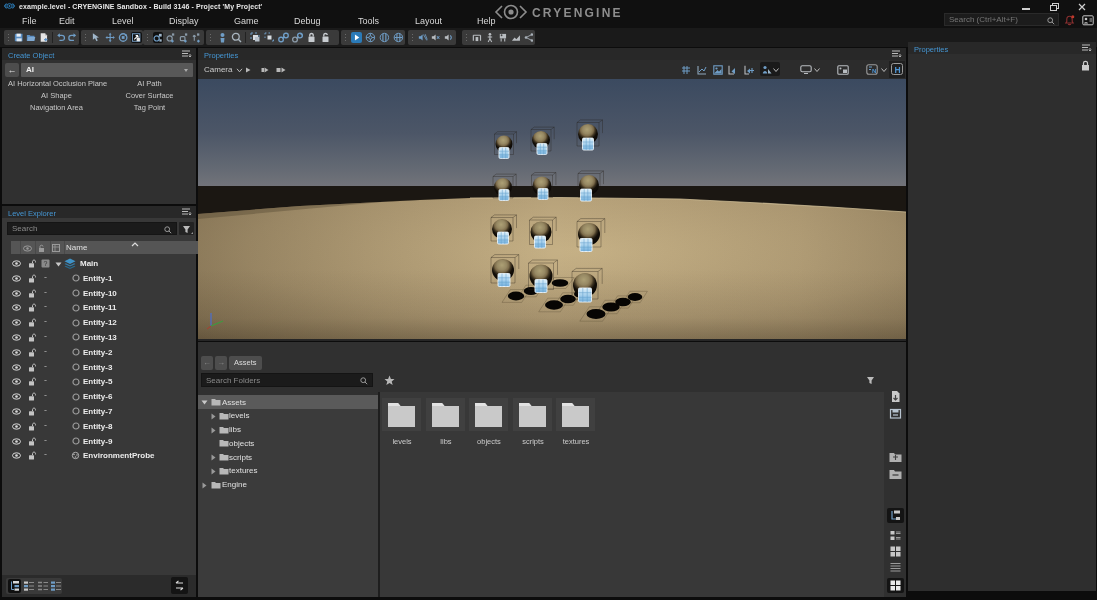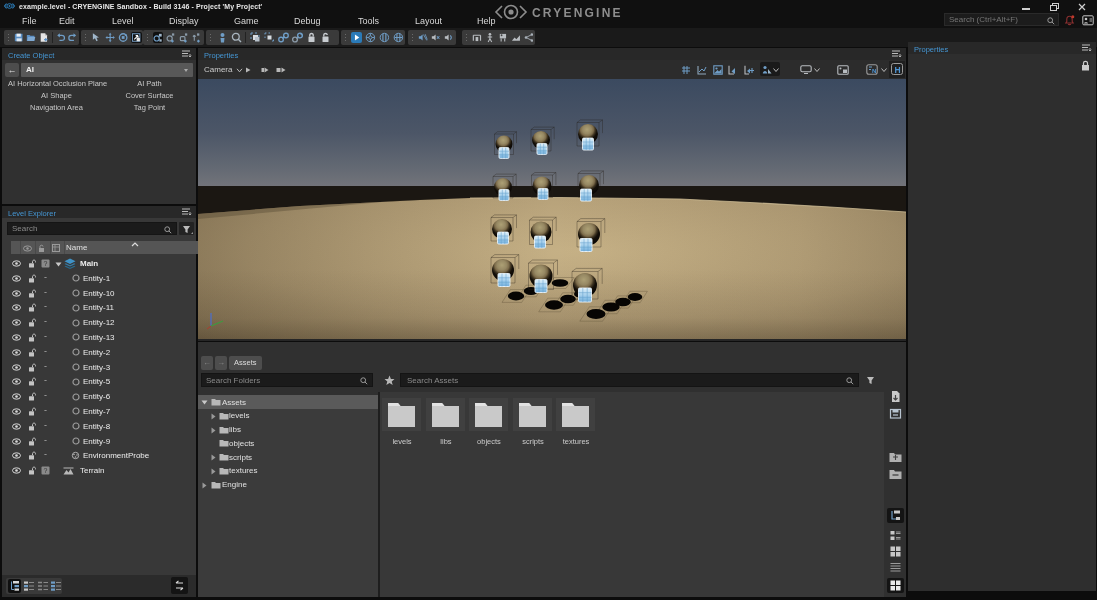--- a/index.html
+++ b/index.html
@@ -36,21 +36,21 @@
 #co-drop:after { content:""; position:absolute; right:5px; top:6px; border-left:2.5px solid transparent; border-right:2.5px solid transparent; border-top:3.5px solid #aaa; }
 .co-item { position:absolute; width:97px; text-align:center; font-size:7.5px; color:#c8c8c8; white-space:nowrap; }
 
 
 #levelexp { left:2px; top:206px; width:194px; height:391px; background:#383838; }
 #le-search { position:absolute; left:5px; top:16px; width:170px; height:13px; background:#1b1b1b; border:1px solid #151515; color:#8a8a8a; font-size:8px; line-height:12px; padding-left:4px; }
 #le-filter { position:absolute; left:177px; top:16px; width:15px; height:13px; background:#232323; border-radius:1px; }
 #le-thead { position:absolute; left:0px; top:35px; width:194px; height:13px; background:#555555; font-size:8px; color:#e0e0e0;margin-left:9px; }
 #le-rows { position:absolute; left:0; top:50px; width:194px; }
 .lerow { position:relative; height:14.8px; font-size:8px; color:#ececec; }
-.lerow .lbl { position:absolute; left:81px; top:3px; }
+.lerow .lbl { position:absolute; left:81px; top:3px;font-weight:bold; }
 #le-foot { position:absolute; left:0; bottom:0; width:194px; height:22px; background:#2b2b2b; }
 #le-foot-group { position:absolute; left:4px; top:3px; width:56px; height:16px; background:#3a3a3a; border-radius:2px; }
 #le-swap { position:absolute; right:8px; top:2px; width:17px; height:17px; background:#141414; border-radius:2px; }
 
 
 #perspective { left:198px; top:48px; width:708px; height:293px; background:#262626; }
 #vp-toolbar { position:absolute; left:0; top:12px; width:708px; height:19px; background:#2c2c2c; }
 #vp-scene { position:absolute; left:0; top:31px; width:708px; height:260px; background:#17130e; }
 
 
@@ -579,39 +579,20 @@
             <path d="M4.5 4 V2.6 C4.5 0.6 7.5 0.6 7.5 2.6 V3.4" fill="none" stroke="#c4c4c4" stroke-width="1"></path>
           </svg>
           <div class="abs" style="left:42px;top:1px;color:#b0b0b0;font-size:9px">-</div>
           <svg class="abs" style="left:69px;top:3px" width="9" height="9" viewBox="0 0 9 9">
             <circle cx="4.5" cy="4.5" r="3.2" fill="none" stroke="#b0b0b0" stroke-width="1"></circle>
             <circle cx="3" cy="3.5" r="0.8" fill="#b0b0b0"></circle>
             <circle cx="6" cy="4" r="0.8" fill="#b0b0b0"></circle>
             <circle cx="4.5" cy="6" r="0.8" fill="#b0b0b0"></circle>
           </svg>
           <span class="lbl">EnvironmentProbe</span>
-        </div>
-      <div class="lerow">
-          <svg class="abs" style="left:10px;top:4px" width="9" height="7" viewBox="0 0 9 7">
-            <ellipse cx="4.5" cy="3.5" rx="4" ry="2.7" fill="none" stroke="#d8d8d8" stroke-width="1"></ellipse>
-            <circle cx="4.5" cy="3.5" r="1.3" fill="#d8d8d8"></circle>
-          </svg>
-          <svg class="abs" style="left:26px;top:3px" width="8" height="9" viewBox="0 0 8 9">
-            <rect x="1" y="4.2" width="5" height="4.2" rx="0.5" fill="#c4c4c4"></rect>
-            <path d="M4.5 4 V2.6 C4.5 0.6 7.5 0.6 7.5 2.6 V3.4" fill="none" stroke="#c4c4c4" stroke-width="1"></path>
-          </svg>
-          <svg class="abs" style="left:39px;top:3px" width="9" height="9" viewBox="0 0 9 9">
-            <rect x="0.5" y="0.5" width="8" height="8" rx="1" fill="#8a8a8a"></rect>
-            <text x="4.5" y="7" font-size="7" text-anchor="middle" fill="#333" font-family="Liberation Sans">?</text>
-          </svg>
-          <svg class="abs" style="left:61px;top:4px" width="11" height="8" viewBox="0 0 11 8">
-            <path d="M0.5 7.5 L3.5 3 L5.5 5.5 L7.5 2 L10.5 7.5 Z" fill="#b8b8b8"></path>
-            <path d="M0.5 1 H10.5" stroke="#b8b8b8" stroke-width="1"></path>
-          </svg>
-          <span class="lbl" style="left:78px">Terrain</span>
         </div>
     </div>
     <div id="le-foot">
       <div id="le-foot-group">
         <div class="abs" style="left:2px;top:1px;width:13px;height:14px;background:#101010;border-radius:2px"></div>
         <svg class="abs" style="left:4px;top:3px" width="9" height="10" viewBox="0 0 9 10">
             <path d="M1.5 0.5 V8.5 H4" stroke="#6f9dc6" stroke-width="1" fill="none"></path>
             <rect x="3" y="0" width="6" height="2.5" fill="#d8d8d8"></rect>
             <rect x="4.5" y="4" width="4.5" height="2.2" fill="#6f9dc6"></rect>
             <rect x="4.5" y="7.5" width="4.5" height="2.2" fill="#d8d8d8"></rect>
@@ -853,26 +834,20 @@
     </div>
     <div id="ab-search1">Search Folders
       <svg class="abs" style="right:4px;top:3px" width="8" height="8" viewBox="0 0 8 8">
           <circle cx="3.2" cy="3.2" r="2.4" fill="none" stroke="#999" stroke-width="1"></circle>
           <path d="M5 5 L7.2 7.2" stroke="#999" stroke-width="1"></path>
         </svg>
     </div>
     <svg class="abs" style="left:186px;top:33px" width="11" height="11" viewBox="0 0 11 11">
         <path d="M5.5 0.5 L6.9 3.9 L10.5 4.1 L7.7 6.4 L8.7 9.9 L5.5 7.9 L2.3 9.9 L3.3 6.4 L0.5 4.1 L4.1 3.9 Z" fill="#b8b8b8"></path>
       </svg>
-    <div id="ab-search2">Search Assets
-      <svg class="abs" style="right:4px;top:3px" width="8" height="8" viewBox="0 0 8 8">
-          <circle cx="3.2" cy="3.2" r="2.4" fill="none" stroke="#999" stroke-width="1"></circle>
-          <path d="M5 5 L7.2 7.2" stroke="#999" stroke-width="1"></path>
-        </svg>
-    </div>
     <svg class="abs" style="left:665px;top:32px" width="15" height="13" viewBox="0 0 15 13">
         <path d="M4 3 L11 3 L8.6 6.5 L8.6 10 L6.4 9 L6.4 6.5 Z" fill="#bbb"></path>
       </svg>
     <div id="ab-div"></div>
     <div id="ab-tree">
       <div class="abrow" style="background:#5a5a5a">
           <svg class="abs" style="left:3px;top:5px" width="7" height="5" viewBox="0 0 7 5">
             <path d="M0.5 0.5 H6.5 L3.5 4.5 Z" fill="#c8c8c8"></path>
           </svg>
           <svg class="abs" style="left:13px;top:3px" width="10" height="8" viewBox="0 0 10 8">

